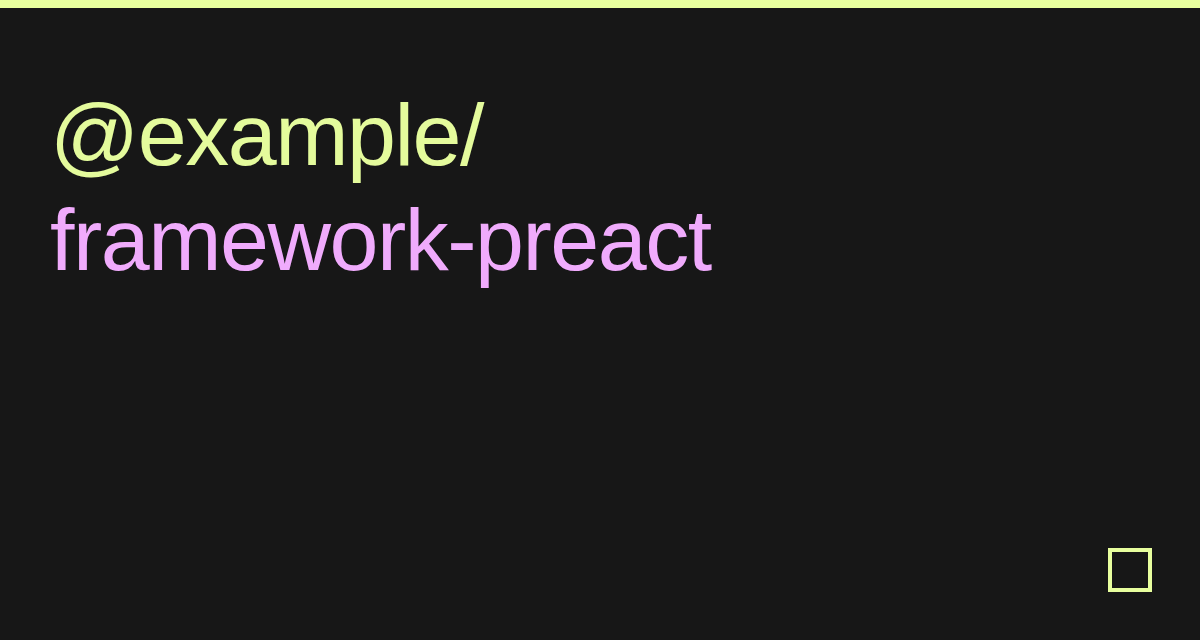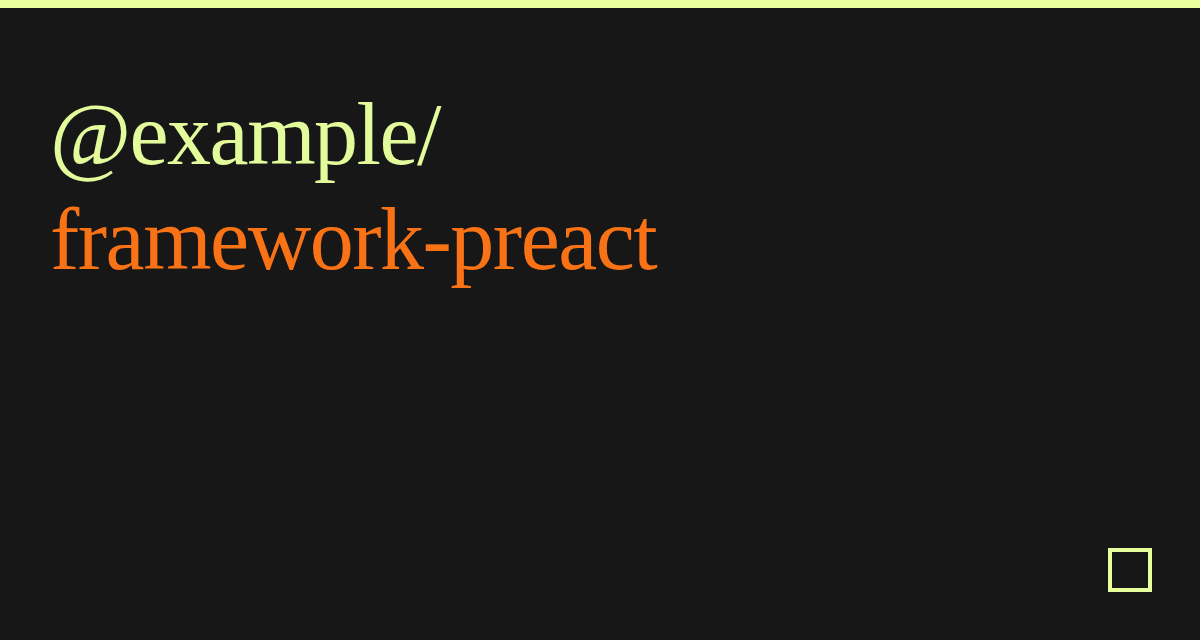--- a/index.html
+++ b/index.html
@@ -16,21 +16,20 @@
     font-family: "Liberation Sans", "DejaVu Sans", sans-serif;
     -webkit-font-smoothing: antialiased;
   }
 
   .card {
     position: relative;
     width: 1200px;
     height: 640px;
     background: #171717;
     overflow: hidden;
-    font-family: Liberation Serif, serif;
   }
 
   
   .accent-bar {
     position: absolute;
     top: 0;
     left: 0;
     width: 1200px;
     height: 8px;
     background: #e8ff9e;
@@ -51,21 +50,21 @@
     font-weight: 400;
     letter-spacing: -1.5px;
     white-space: nowrap;
   }
 
   .title-scope {
     color: #e4fb9c;
   }
 
   .title-name {
-    color: #f97316;
+    color: #f0abfc;
   }
 
   
   .logo-mark {
     position: absolute;
     left: 1108px;
     top: 548px;
     width: 44px;
     height: 44px;
     border: 4px solid #e8ff9e;

